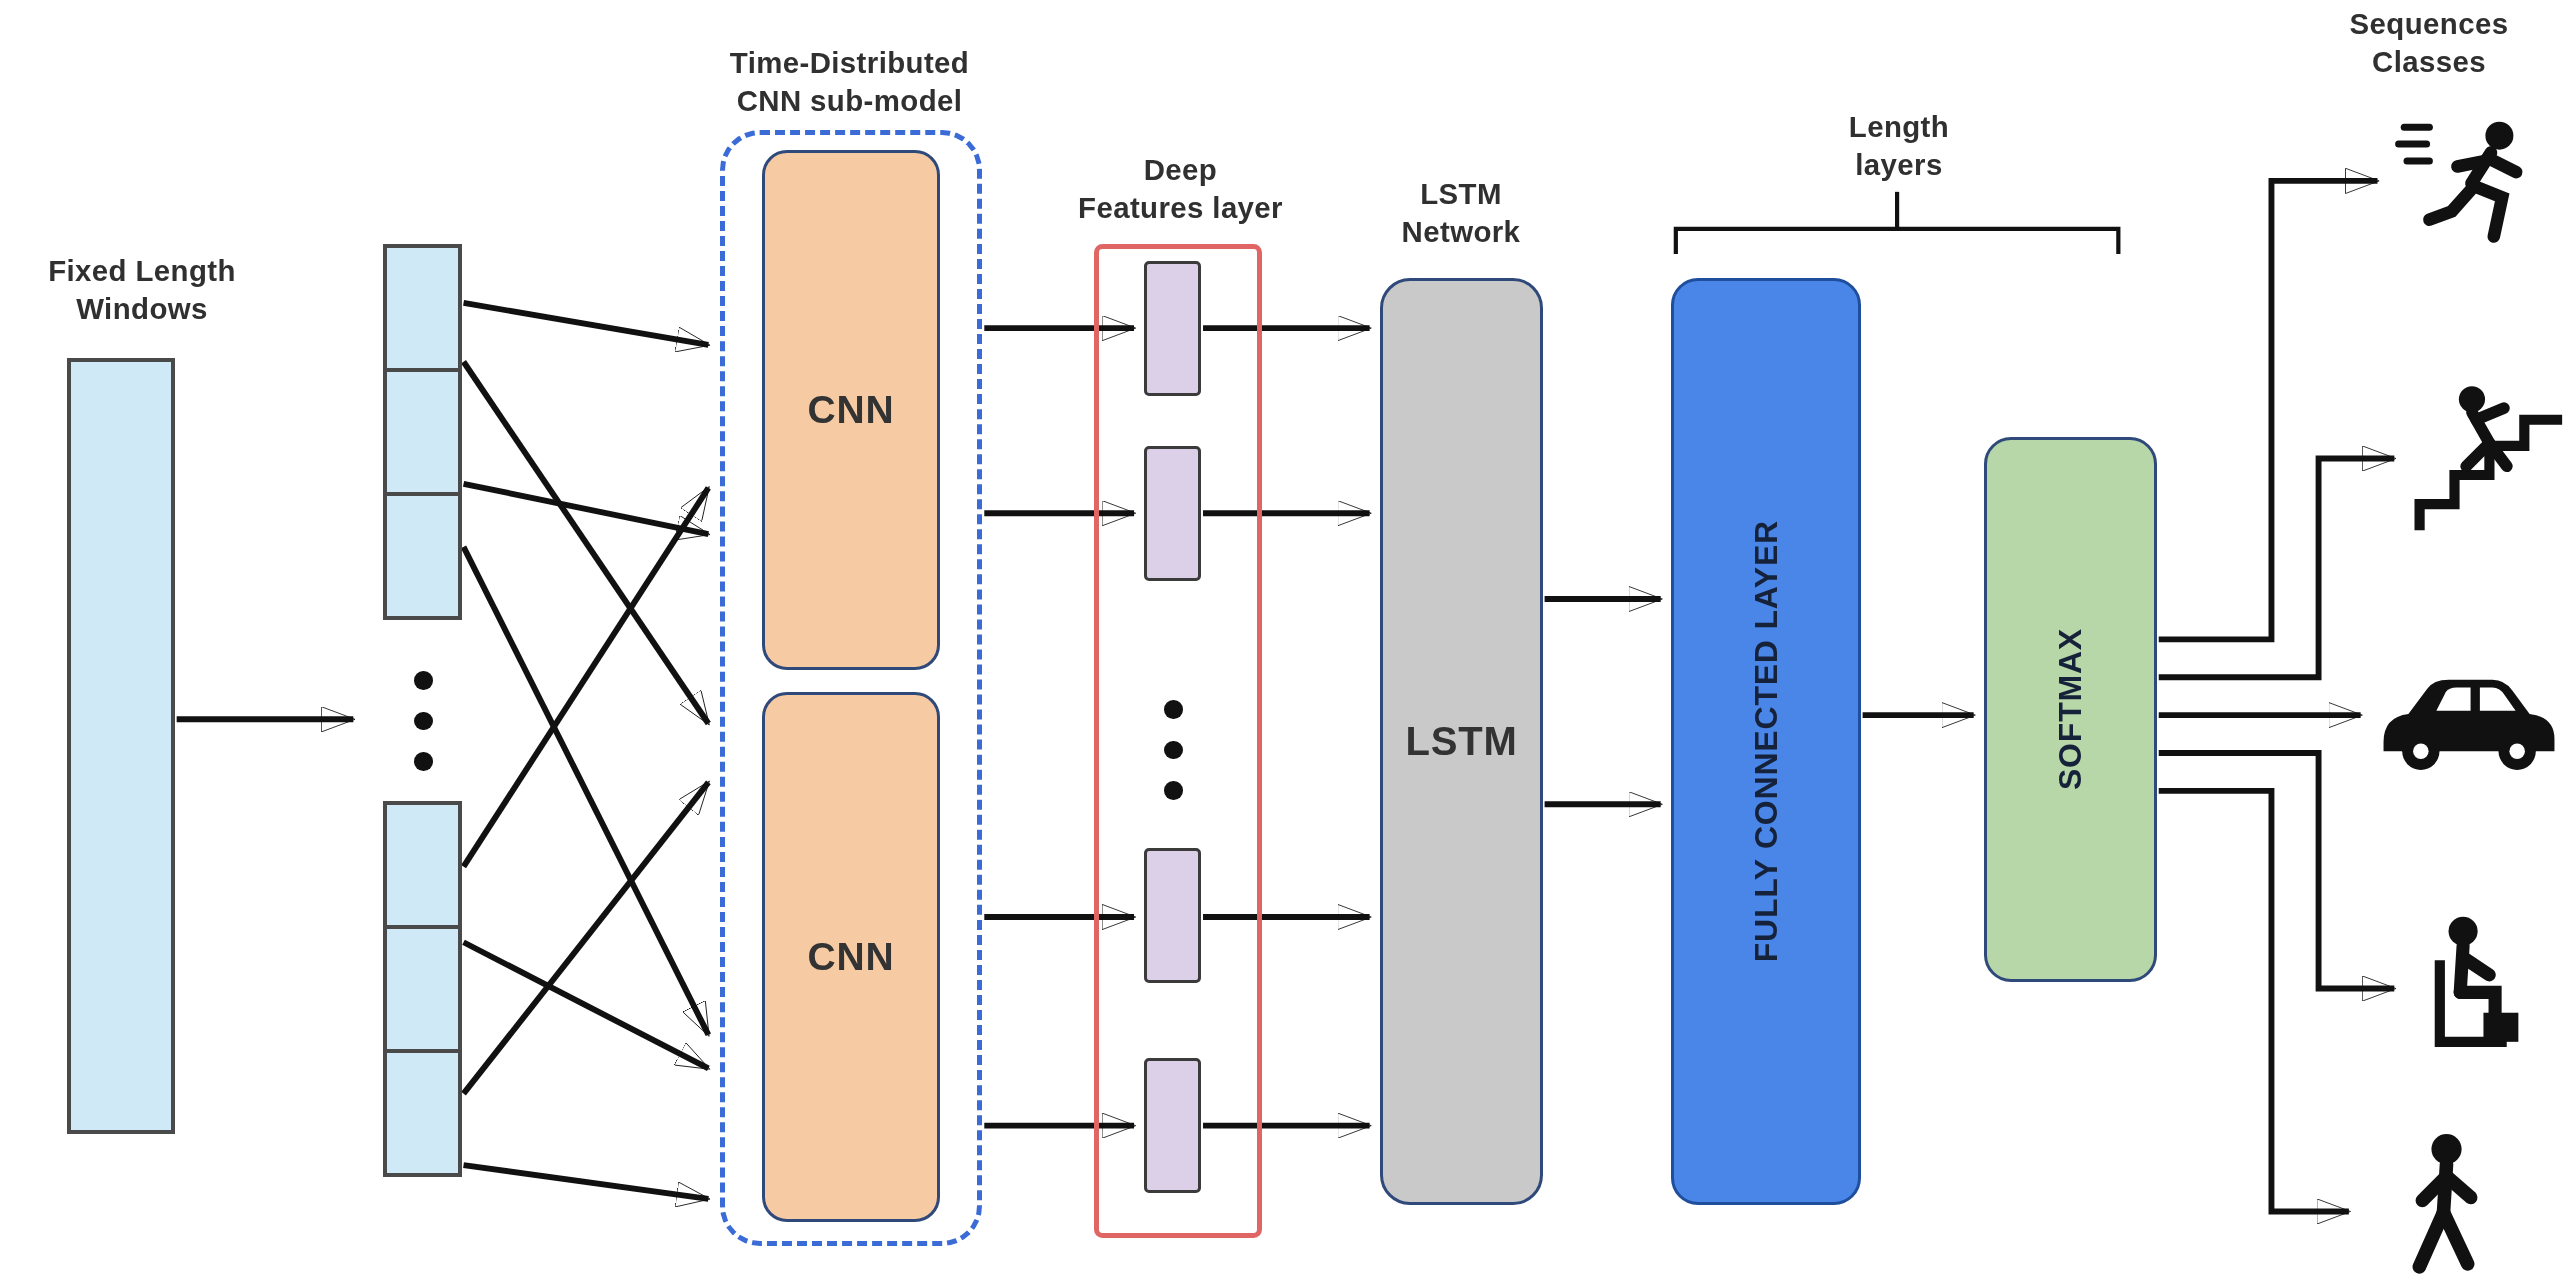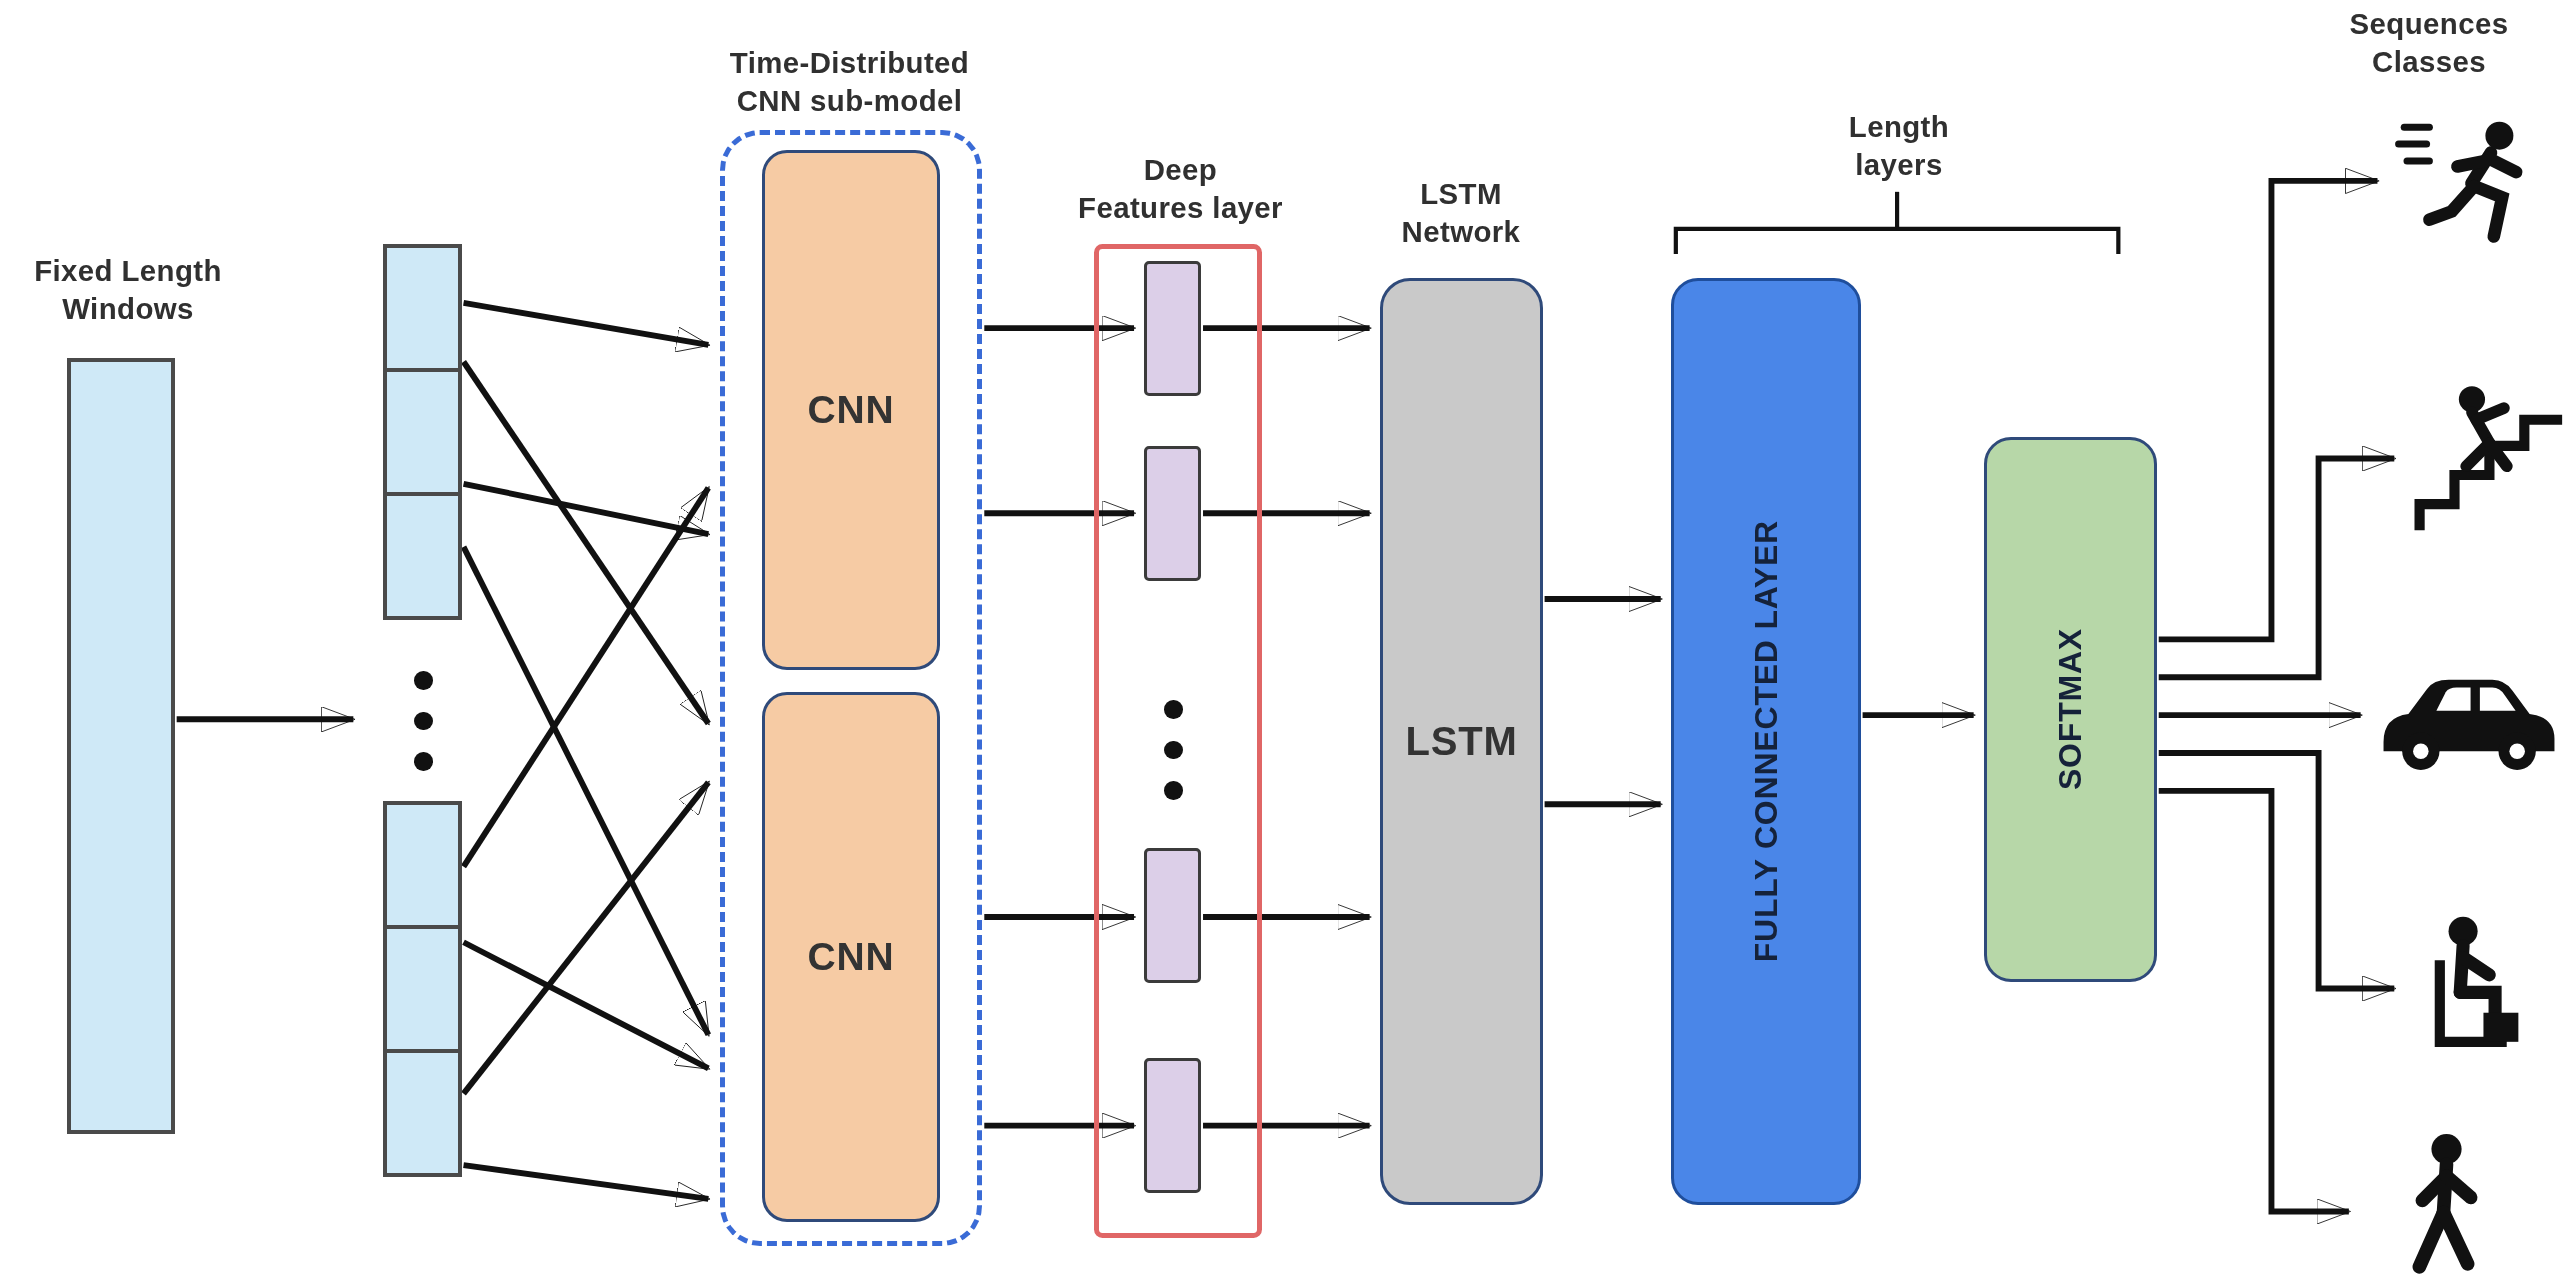--- a/index.html
+++ b/index.html
@@ -57,21 +57,21 @@
 
   #fc-box { left:1671px; top:278px; width:190px; height:927px;
     background:var(--fc-fill,#4a86e8); border:3.4px solid #1f4e9c; border-radius:27px;
     display:flex; align-items:center; justify-content:center; }
   #softmax-box { left:1984px; top:437px; width:173px; height:545px;
     background:var(--softmax-fill,#b7d7a8); border:3.4px solid var(--box-border,#2f4a7a);
     border-radius:27px; display:flex; align-items:center; justify-content:center; }
   .vtext { writing-mode:vertical-rl; transform:rotate(180deg);
     font-weight:700; font-size:32px; color:#15223a; letter-spacing:0.8px; white-space:nowrap; }
 
-  #lbl-window     { left:6px;    top:252px; width:244px;text-align:center; }
+  #lbl-window     { left:20px;    top:252px; width:244px;text-align:center; }
   #lbl-subseq     { left:286px;  top:139px; width:227px; }
   #lbl-tdcnn      { left:677px;  top:44px;  width:345px; }
   #lbl-features   { left:1073px; top:151px; width:215px; }
   #lbl-lstm       { left:1375px; top:175px; width:172px; }
   #lbl-dense      { left:1817px; top:108px; width:164px; }
   #lbl-activities { left:2330px; top:5px;   width:198px; }
 
   .icon { position:absolute; }
   .icon svg { display:block; }
 </style>

